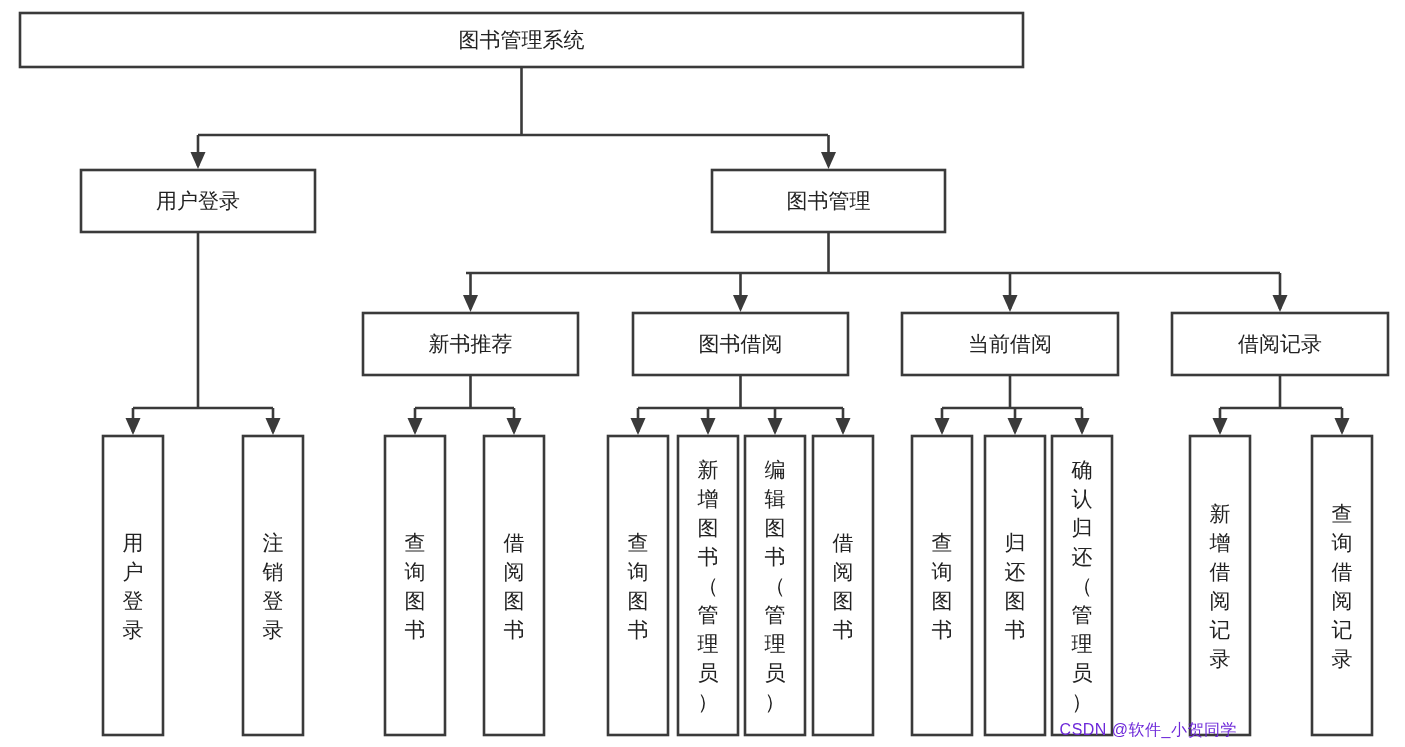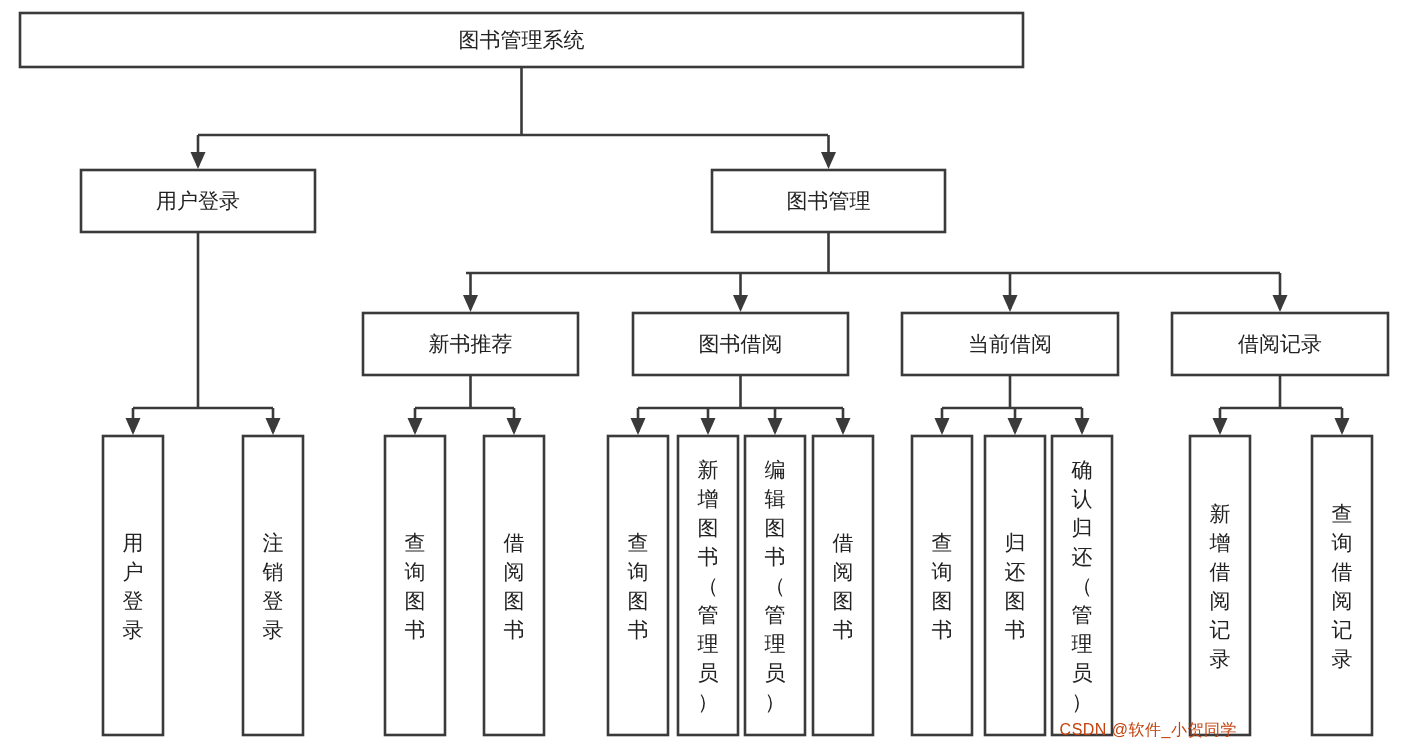--- a/index.html
+++ b/index.html
@@ -53,21 +53,21 @@
     font-size: 21px;
     fill: #222222;
     text-anchor: middle;
   }
   .watermark {
     position: absolute;
     right: 8px;
     bottom: 6px;
     font-family: "Liberation Sans", "DejaVu Sans", sans-serif;
     font-size: 16px;
-    color: #c2410c;
+    color: #6d28d9;
     letter-spacing: 0.5px;
     white-space: nowrap;
     user-select: none;
   }
 </style>
 </head>
 <body>
 
 <div id="diagram-root">
   <svg class="flow" viewBox="0 0 1405 747" xmlns="http://www.w3.org/2000/svg">

